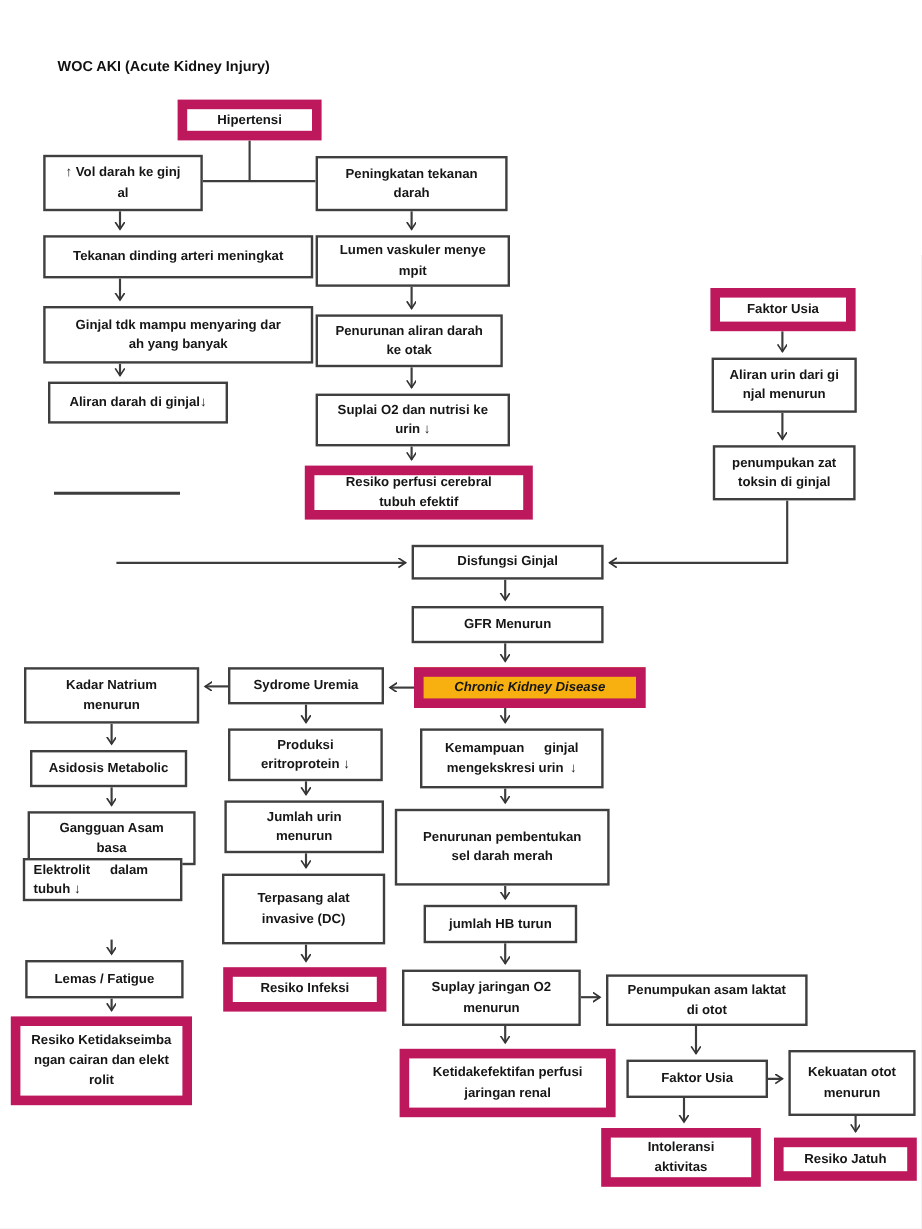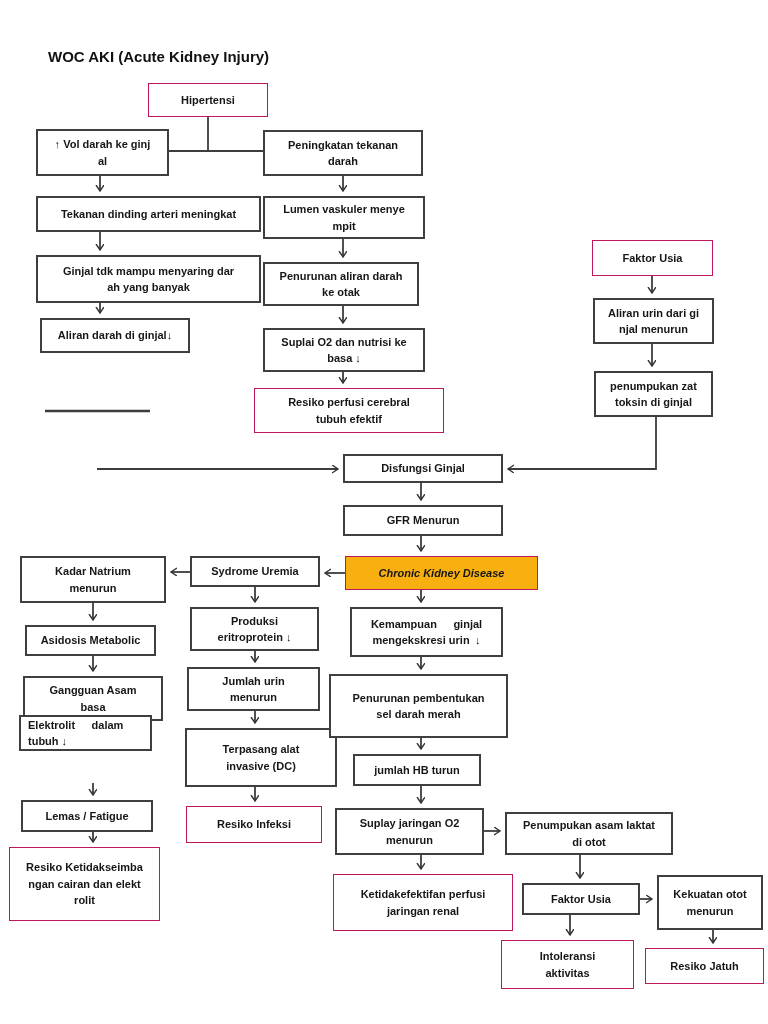--- a/index.html
+++ b/index.html
@@ -1,22 +1,22 @@
 <!DOCTYPE html>
 <html><head>
 <meta charset="utf-8">
 <style>
   html,body{margin:0;padding:0;background:#e8e8e8;}
   .canvas{position:relative;width:768px;height:1024px;background:#ffffff;overflow:hidden;
           font-family:"Liberation Sans",sans-serif;}
-  .page-title{position:absolute;left:48px;top:48px;font-size:15px;font-weight:bold;color:#111;}
+  .page-title{position:absolute;left:48px;top:48px;font-size:12px;font-weight:bold;color:#111;}
   .node{position:absolute;box-sizing:border-box;display:flex;align-items:center;justify-content:center;
         text-align:center;border:2px solid #3f3f3f;background:#fff;font-weight:bold;font-size:11px;
         line-height:1.5;white-space:pre-line;color:#161616;padding:1px 3px;}
-  .thick{border:1px solid #be185d;}
+  .thick{border:8px solid #be185d;}
   .amber{background:#F7B010;font-style:italic;}
   .left{justify-content:flex-start;text-align:left;padding-left:7px;}
   svg.wires{position:absolute;left:0;top:0;pointer-events:none;}
 </style>
 </head>
 <body>
 
 <div class="canvas">
 
   <div class="page-title">WOC AKI (Acute Kidney Injury)</div>
@@ -75,21 +75,21 @@
 darah</div>
   <div class="node" style="left:36px;top:196px;width:225px;height:36px">Tekanan dinding arteri meningkat</div>
   <div class="node" style="left:36px;top:255px;width:225px;height:48px">Ginjal tdk mampu menyaring dar
 ah yang banyak</div>
   <div class="node" style="left:40px;top:318px;width:150px;height:35px">Aliran darah di ginjal↓</div>
   <div class="node" style="left:263px;top:196px;width:162px;height:43px">Lumen vaskuler menye
 mpit</div>
   <div class="node" style="left:263px;top:262px;width:156px;height:44px">Penurunan aliran darah
 ke otak</div>
   <div class="node" style="left:263px;top:328px;width:162px;height:44px">Suplai O2 dan nutrisi ke
-basa ↓</div>
+urin ↓</div>
   <div class="node thick" style="left:254px;top:388px;width:190px;height:45px">Resiko perfusi cerebral
 tubuh efektif</div>
   <div class="node thick" style="left:592px;top:240px;width:121px;height:36px">Faktor Usia</div>
   <div class="node" style="left:593px;top:298px;width:121px;height:46px">Aliran urin dari gi
 njal menurun</div>
   <div class="node" style="left:594px;top:371px;width:119px;height:46px">penumpukan zat
 toksin di ginjal</div>
   <div class="node" style="left:343px;top:454px;width:160px;height:29px">Disfungsi Ginjal</div>
   <div class="node" style="left:343px;top:505px;width:160px;height:31px">GFR Menurun</div>
   <div class="node thick amber" style="left: 345px; top: 556px; width: 193px; height: 34px; background: rgb(247, 176, 16);">Chronic Kidney Disease</div>
@@ -102,21 +102,21 @@
   <div class="node left" style="left:19px;top:715px;width:133px;height:36px">Elektrolit  dalam
 tubuh ↓</div>
   <div class="node" style="left:21px;top:800px;width:132px;height:32px">Lemas / Fatigue</div>
   <div class="node thick" style="left:9px;top:847px;width:151px;height:74px">Resiko Ketidakseimba
 ngan cairan dan elekt
 rolit</div>
   <div class="node" style="left:190px;top:607px;width:129px;height:44px">Produksi
 eritroprotein ↓</div>
   <div class="node" style="left:187px;top:667px;width:133px;height:44px">Jumlah urin
 menurun</div>
-  <div class="node" style="left:185px;top:728px;width:152px;height:59px">Terpasang alat
+  <div class="node" style="left:185px;top:728px;width:136px;height:59px">Terpasang alat
 invasive (DC)</div>
   <div class="node thick" style="left:186px;top:806px;width:136px;height:37px">Resiko Infeksi</div>
   <div class="node" style="left:350px;top:607px;width:153px;height:50px">Kemampuan  ginjal
 mengekskresi urin ↓</div>
   <div class="node" style="left:329px;top:674px;width:179px;height:64px">Penurunan pembentukan
 sel darah merah</div>
   <div class="node" style="left:353px;top:754px;width:128px;height:32px">jumlah HB turun</div>
   <div class="node" style="left:335px;top:808px;width:149px;height:47px">Suplay jaringan O2
 menurun</div>
   <div class="node thick" style="left:333px;top:874px;width:180px;height:57px">Ketidakefektifan perfusi

